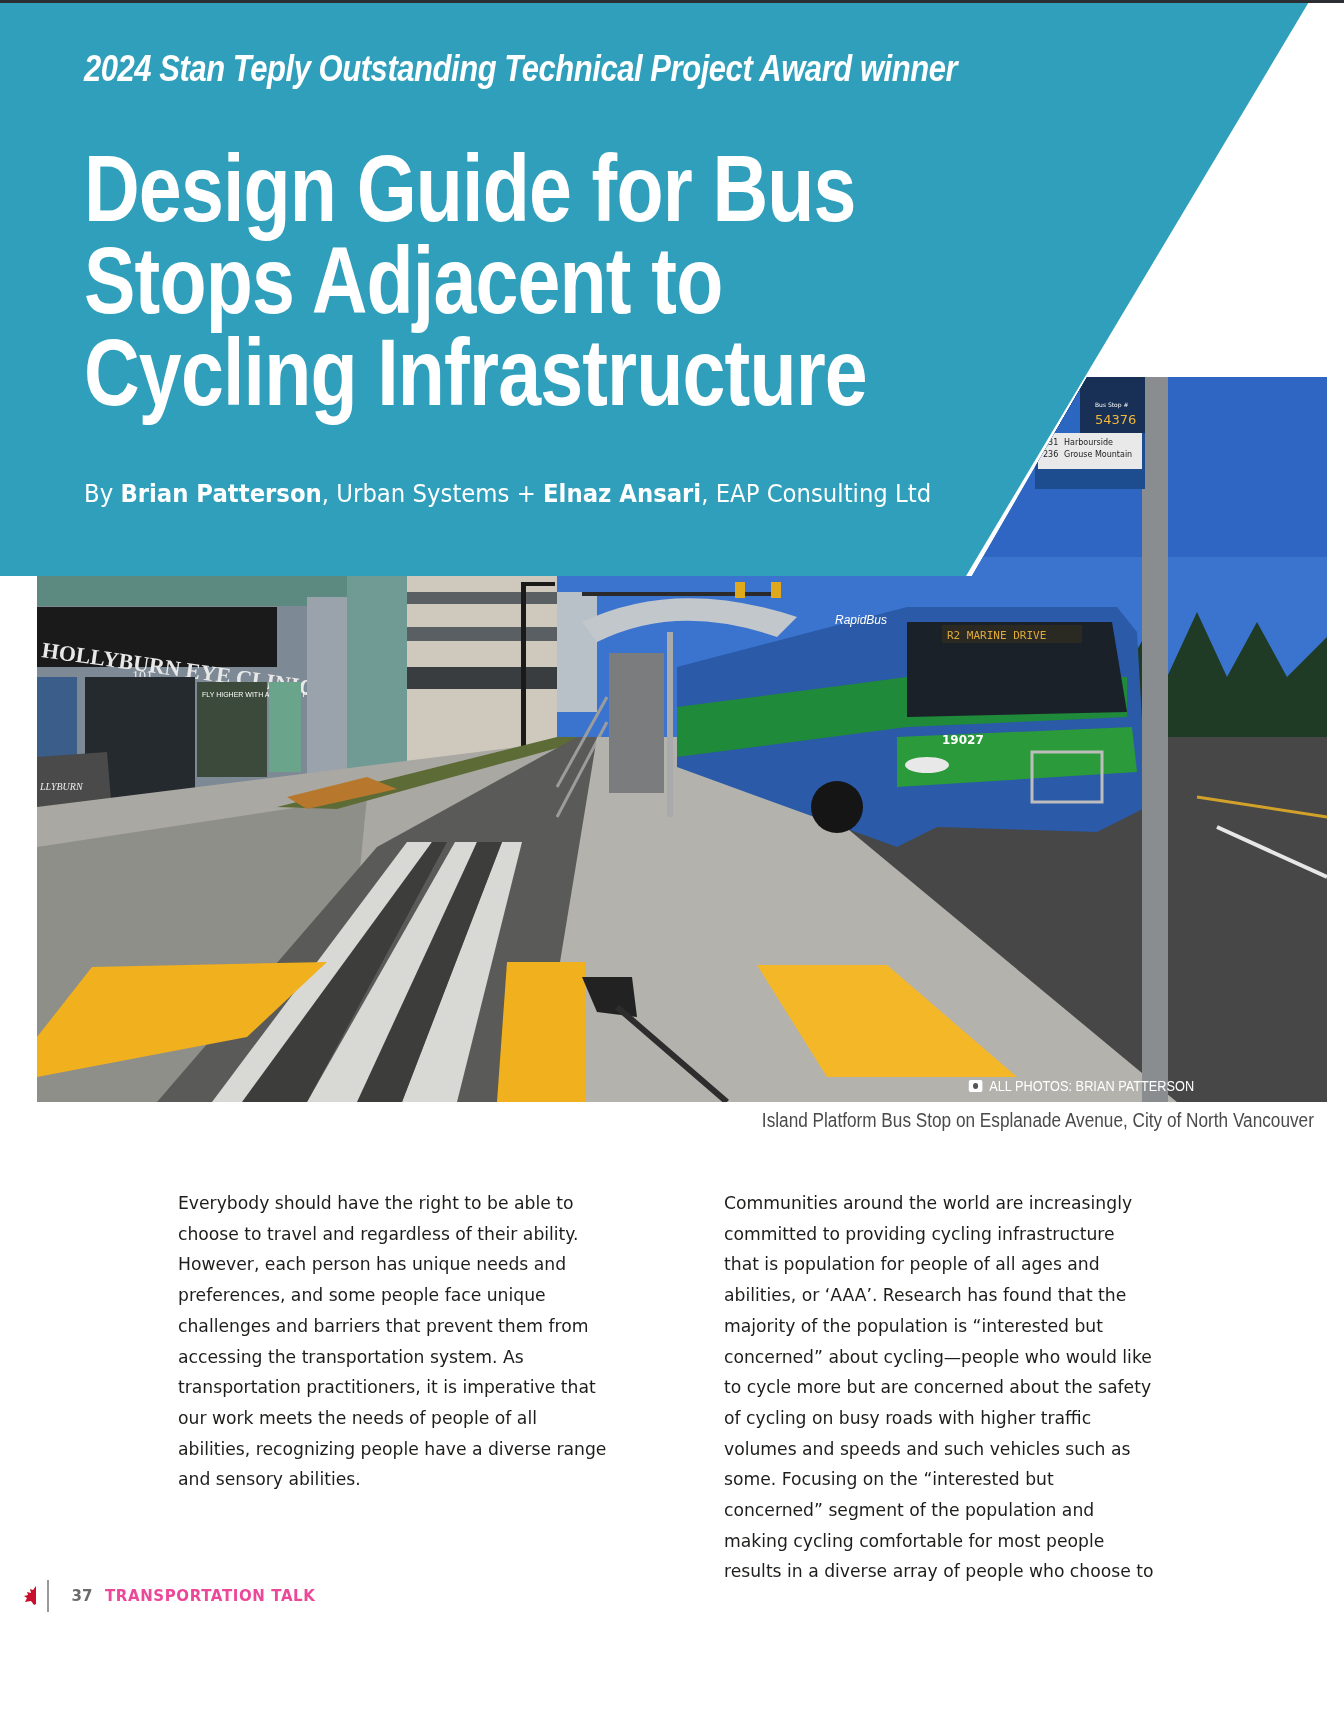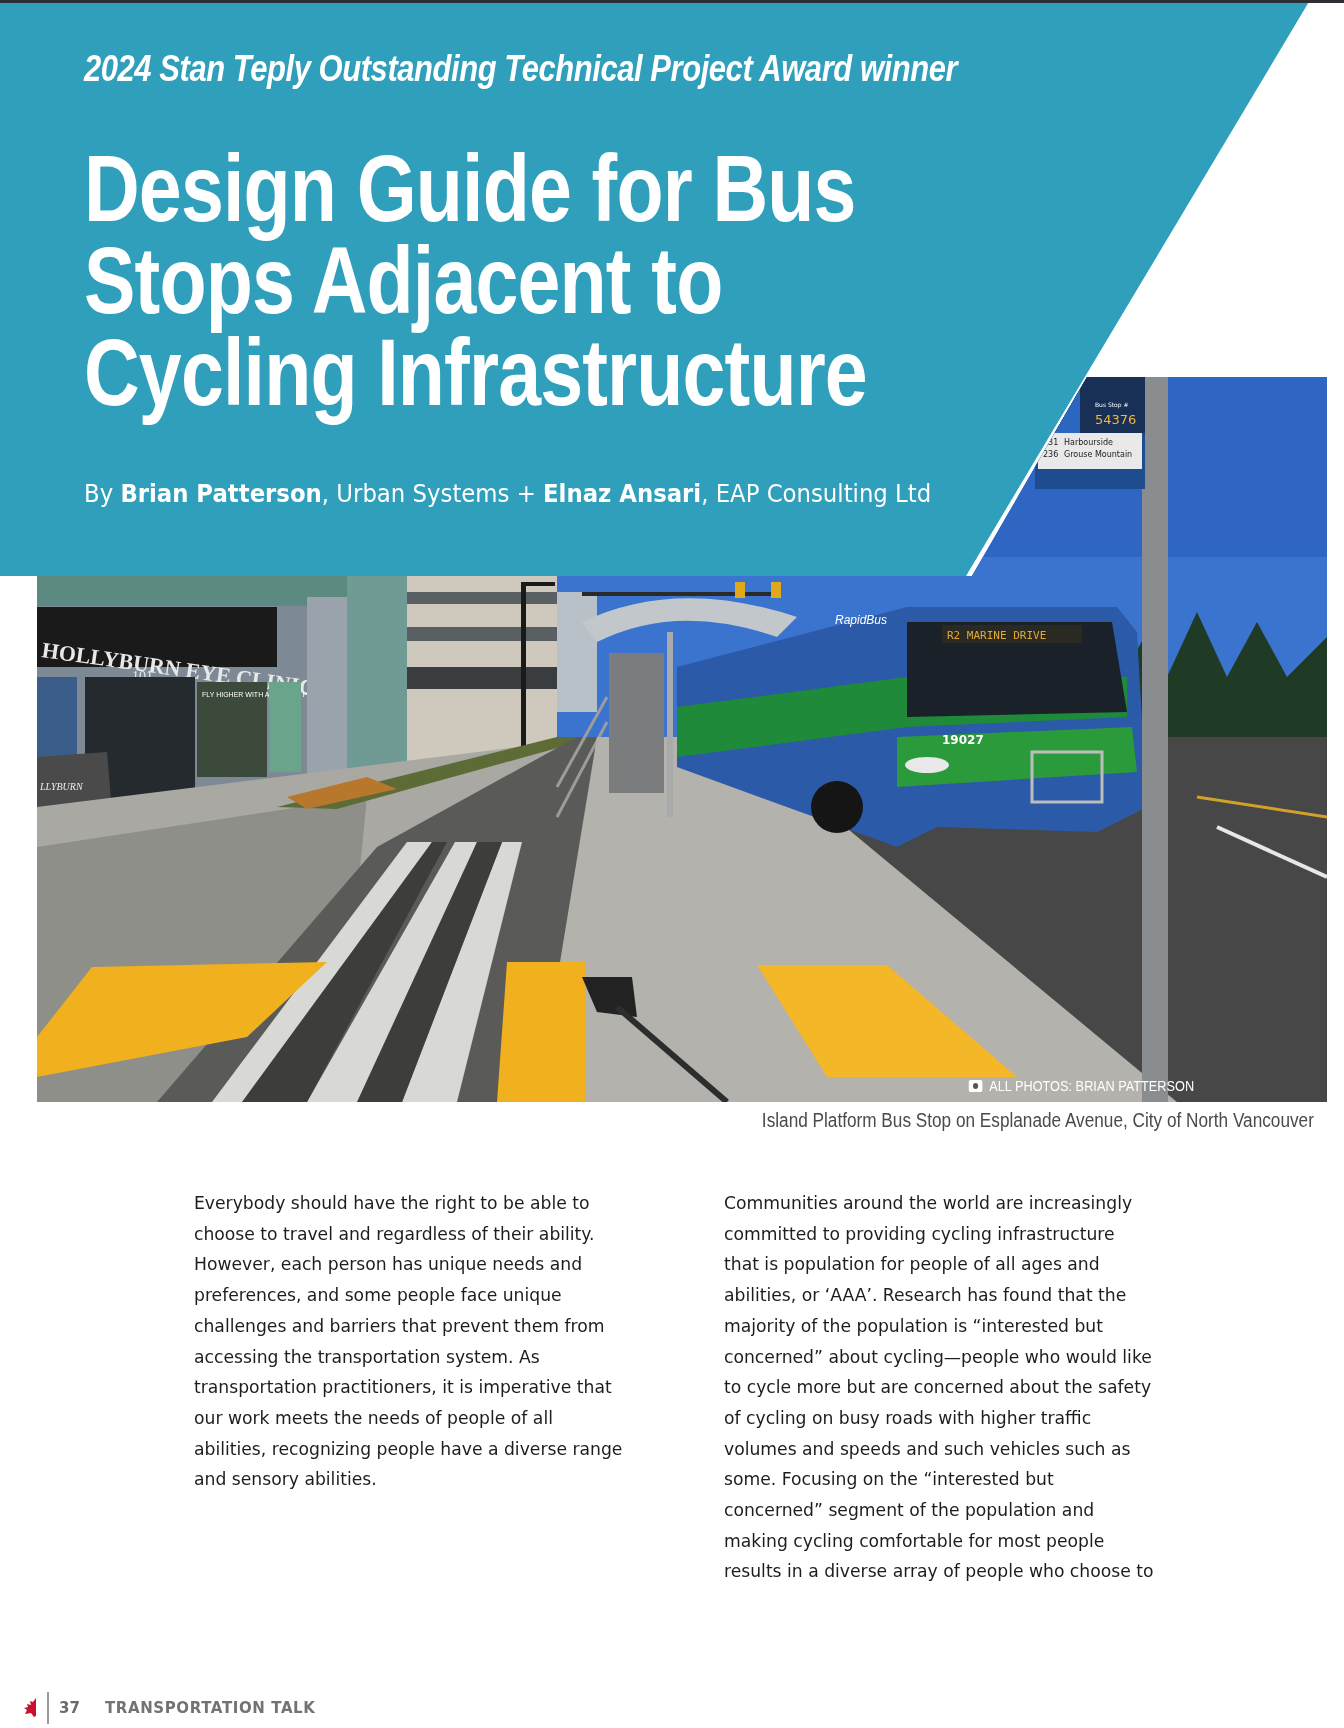--- a/index.html
+++ b/index.html
@@ -61,30 +61,30 @@
       position: absolute; right: 30px; top: 1109px; z-index: 5;
       font-family: "Liberation Sans", sans-serif; font-size: 20px; color: #4a4a4a;
       transform: scaleX(0.86); transform-origin: right center; white-space: nowrap;
     }
 
     
     .col {
       position: absolute; top: 1188px;
       font-family: "DejaVu Sans", sans-serif; font-size: 17.2px; line-height: 30.7px; color: #1d1d1b;
     }
-    .col-left { left: 194px; width: 460px; }
+    .col-left { left: 178px; width: 460px; }
     .col-right { left: 724px; width: 480px; }
     .col .line { display: block; white-space: nowrap; }
 
     
-    .footer { position: absolute; left: 22px; top: 1692px; height: 32px; display: flex; align-items: center; z-index: 5; }
+    .footer { position: absolute; left: 22px; top: 1580px; height: 32px; display: flex; align-items: center; z-index: 5; text-align: center; }
     .leaf-icon { width: 16px; height: 22px; display: inline-block; }
     .footer-divider { width: 2px; height: 32px; background: #9a9a9a; margin: 0 10px 0 9px; }
     .page-number { font-family: "DejaVu Sans", sans-serif; font-weight: bold; font-size: 15px; color: #6b6b6b; width: 46px; }
-    .publication { font-family: "DejaVu Sans", sans-serif; font-weight: bold; font-size: 15px; color: #737373; letter-spacing: 0.6px; }
+    .publication { font-family: "DejaVu Sans", sans-serif; font-weight: bold; font-size: 15px; color: #ec4899; letter-spacing: 0.6px; }
   </style>
 </head>
 <body>
 
 <div class="top-rule"></div>
 
 <div class="header-band"></div>
 
 <div class="kicker">2024 Stan Teply Outstanding Technical Project Award winner</div>
 

